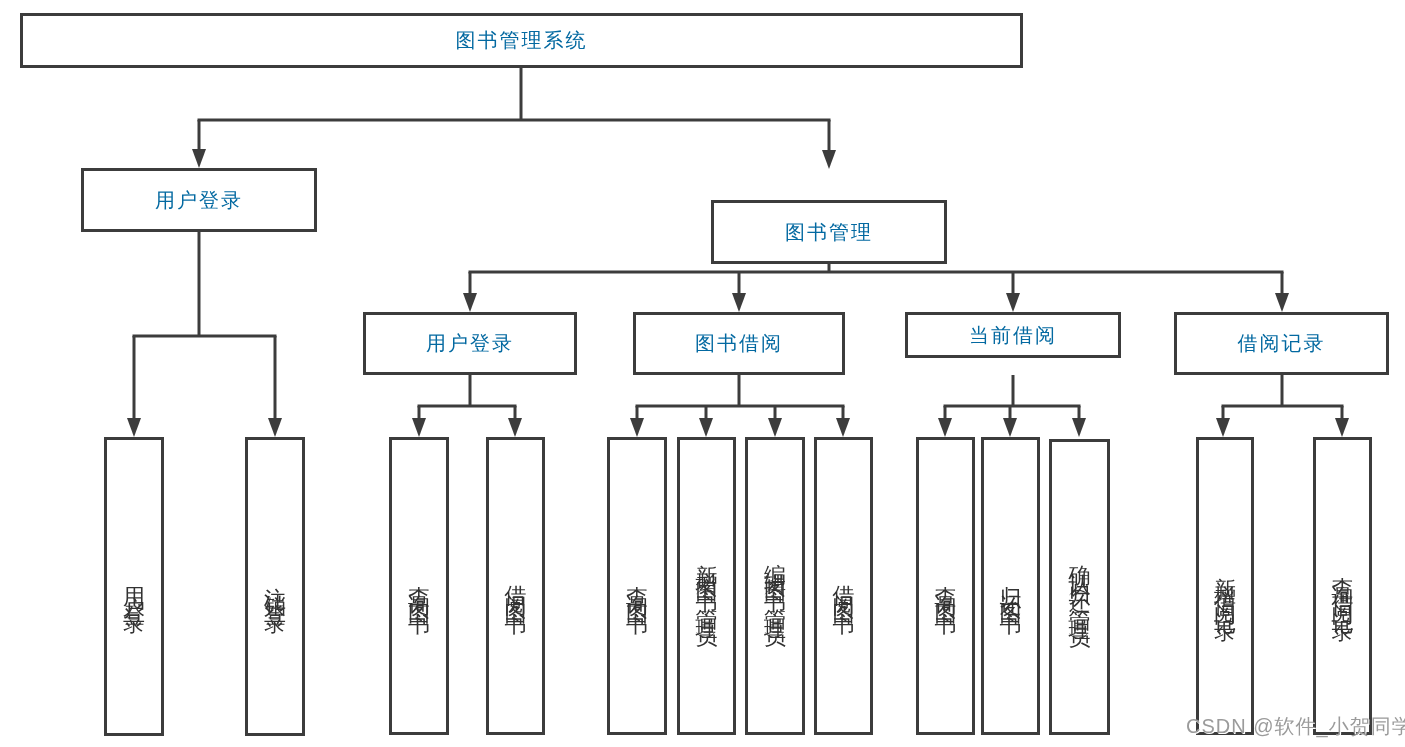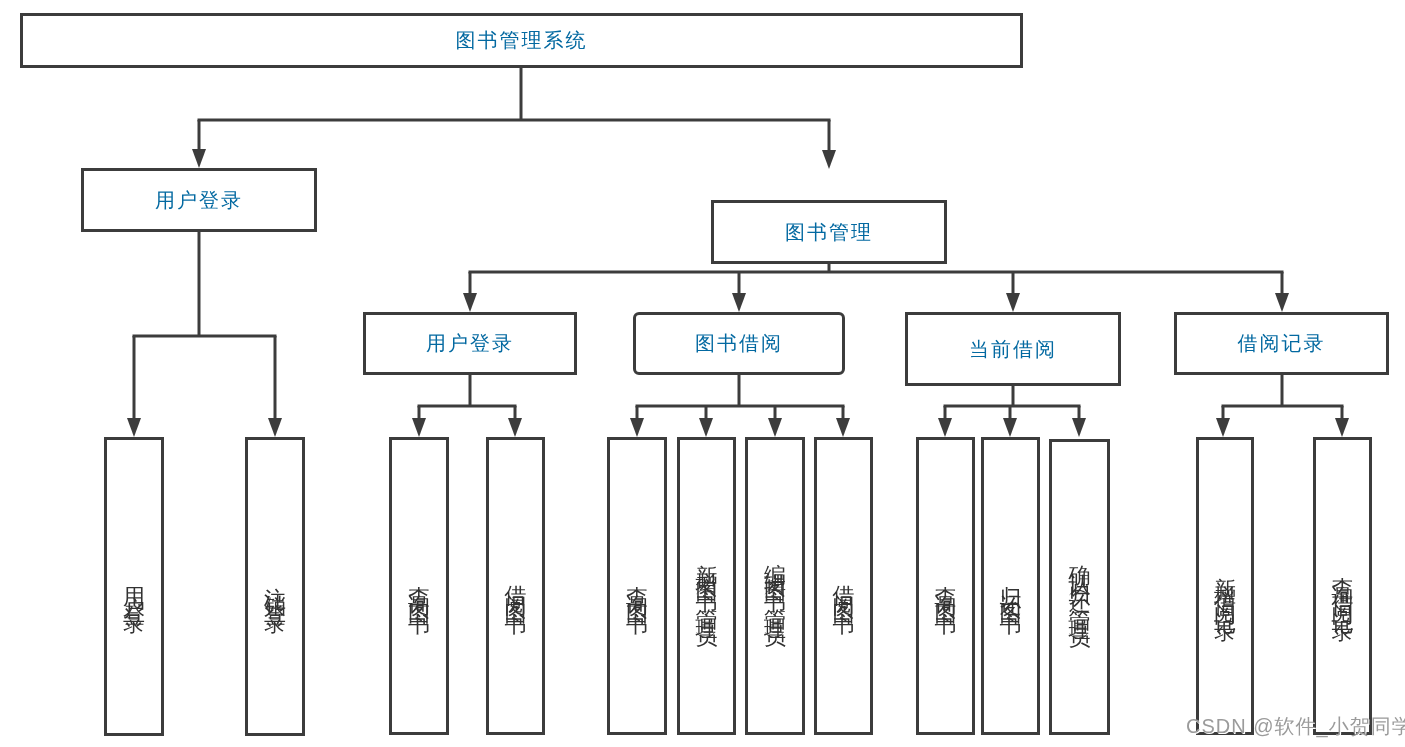--- a/index.html
+++ b/index.html
@@ -135,24 +135,24 @@
   <div class="node" style="left:81px; top:168px; width:236px; height:64px;">
     <span class="hlabel">用户登录</span>
   </div>
   <div class="node" style="left:711px; top:169px; width:236px; height:64px;margin-top:31px;">
     <span class="hlabel">图书管理</span>
   </div>
 
   <div class="node" style="left:363px; top:312px; width:214px; height:63px;">
     <span class="hlabel">用户登录</span>
   </div>
-  <div class="node" style="left:633px; top:312px; width:212px; height:63px;border-radius:6px;">
+  <div class="node" style="left:633px; top:312px; width:212px; height:63px;">
     <span class="hlabel">图书借阅</span>
   </div>
-  <div class="node" style="left:905px; top:312px; width:216px; height:74px;">
+  <div class="node" style="left:905px; top:312px; width:216px; height:46px;">
     <span class="hlabel">当前借阅</span>
   </div>
   <div class="node" style="left:1174px; top:312px; width:215px; height:63px;">
     <span class="hlabel">借阅记录</span>
   </div>
 
   <div class="node" style="left:104px; top:437px; width:60px; height:299px;">
     <span class="vlabel">用户登录</span>
   </div>
   <div class="node" style="left:245px; top:437px; width:60px; height:299px;">

